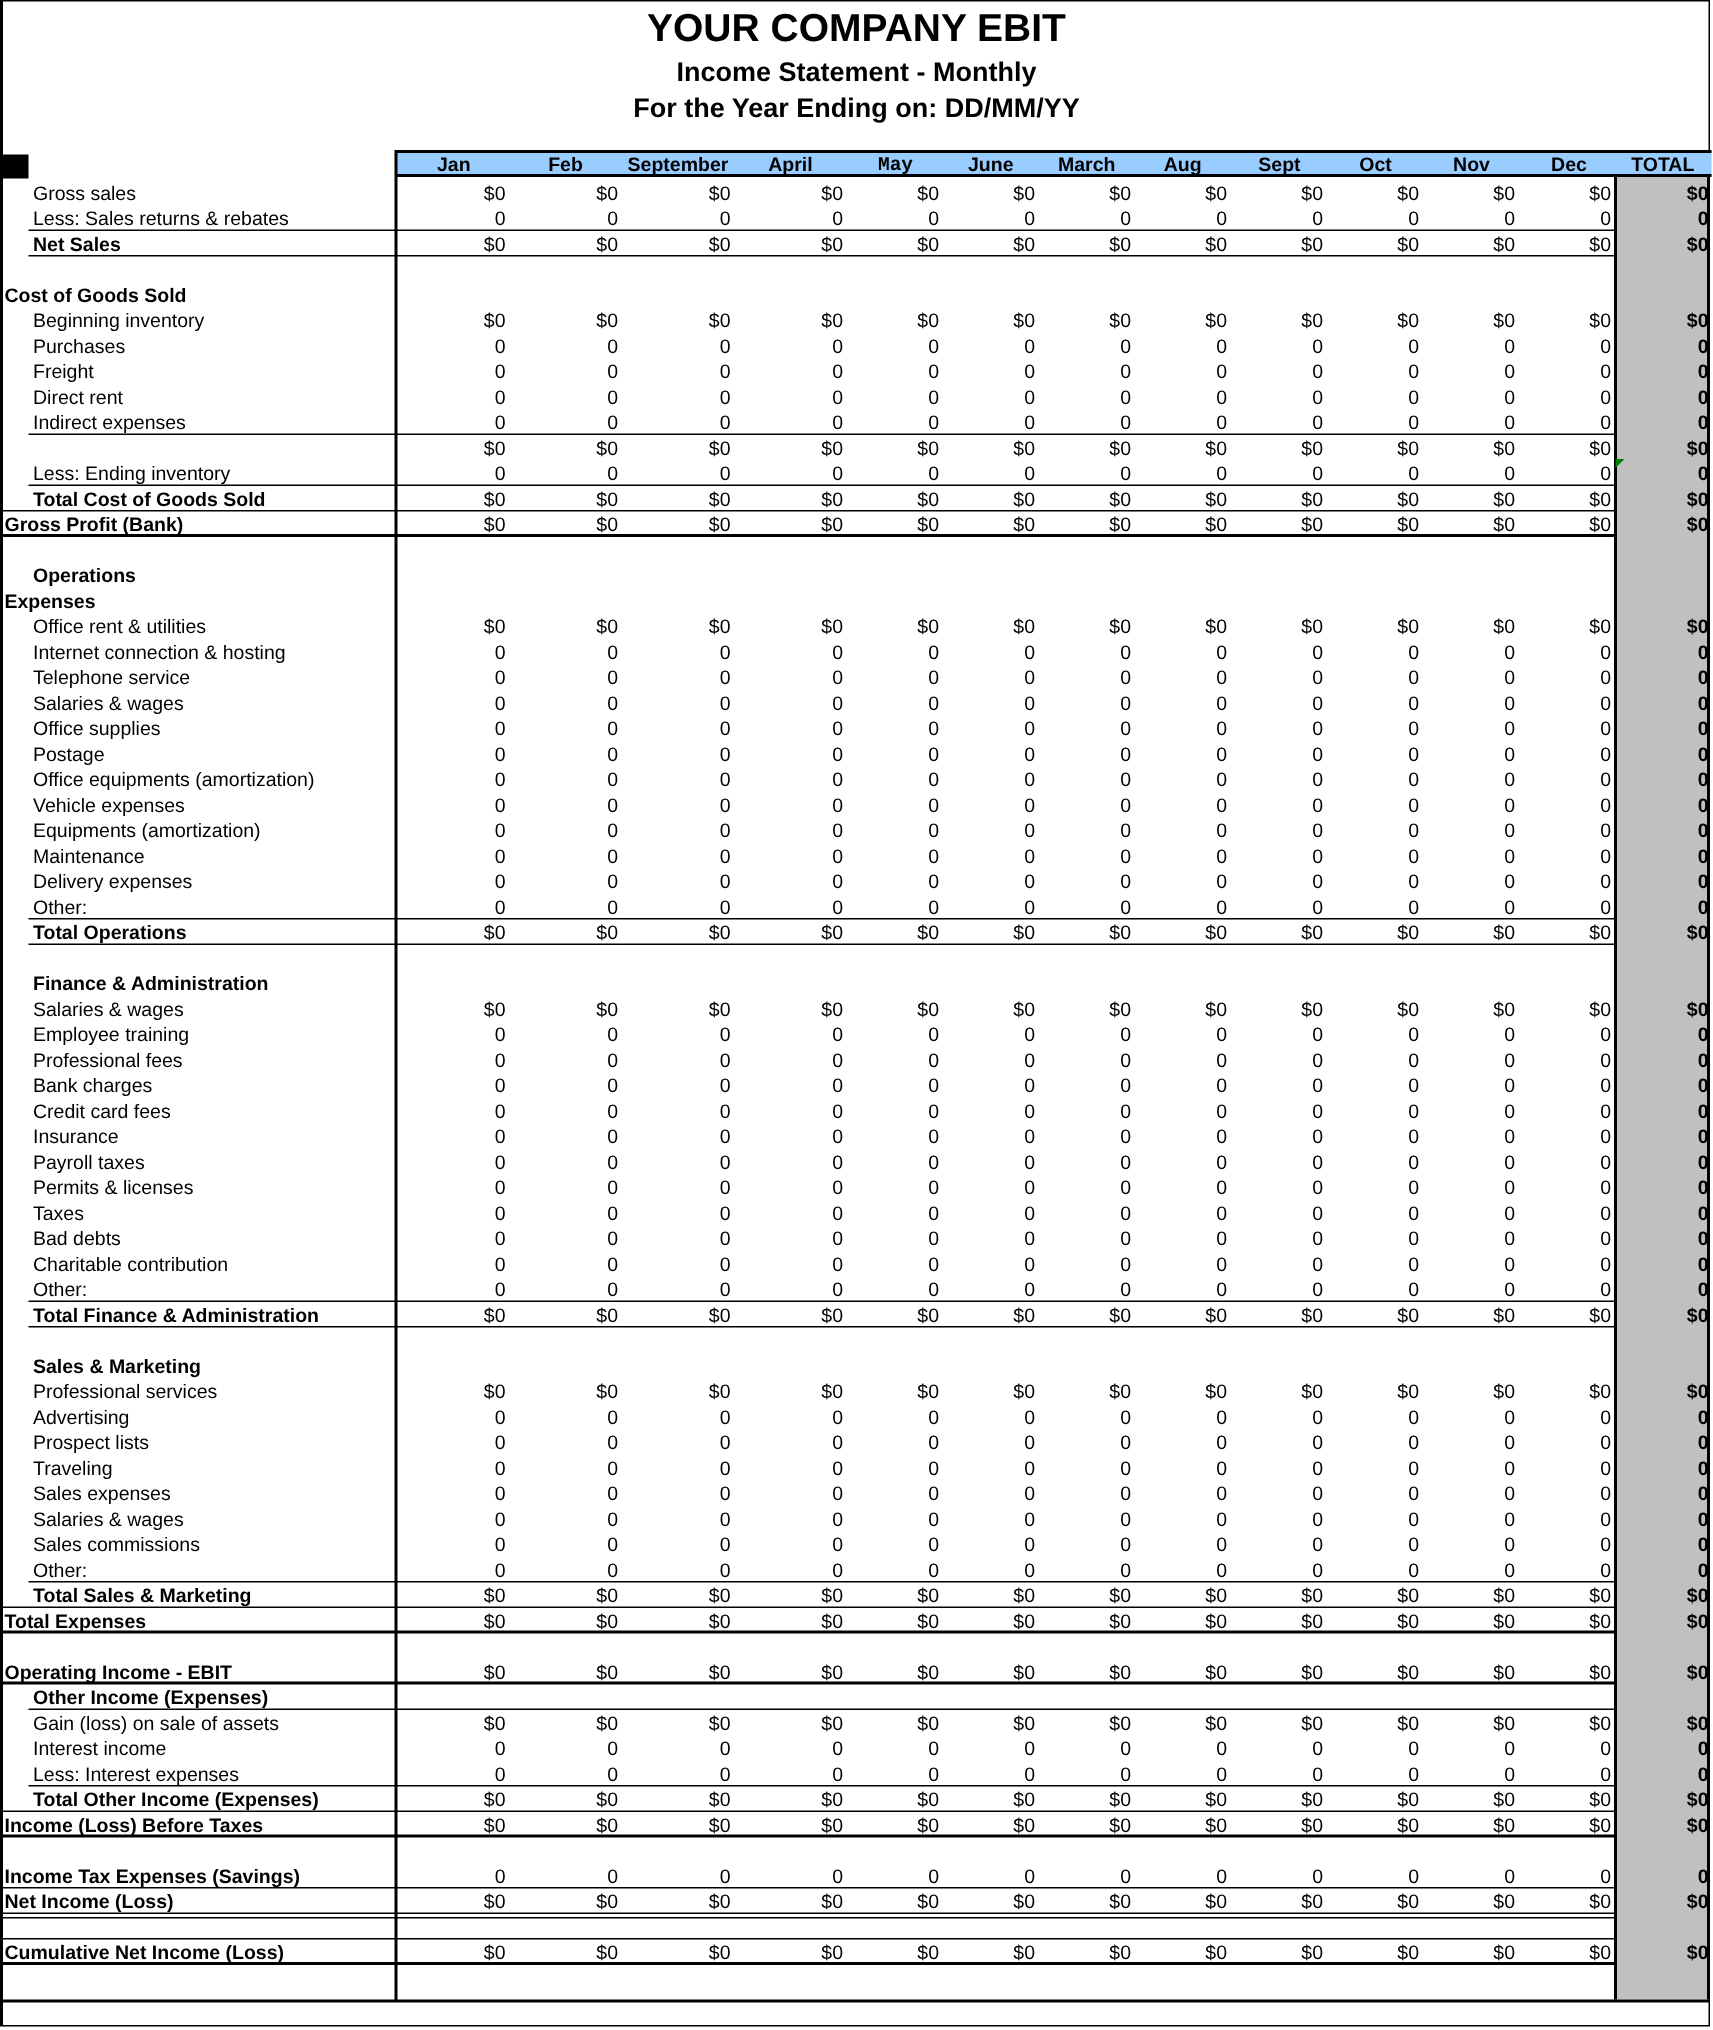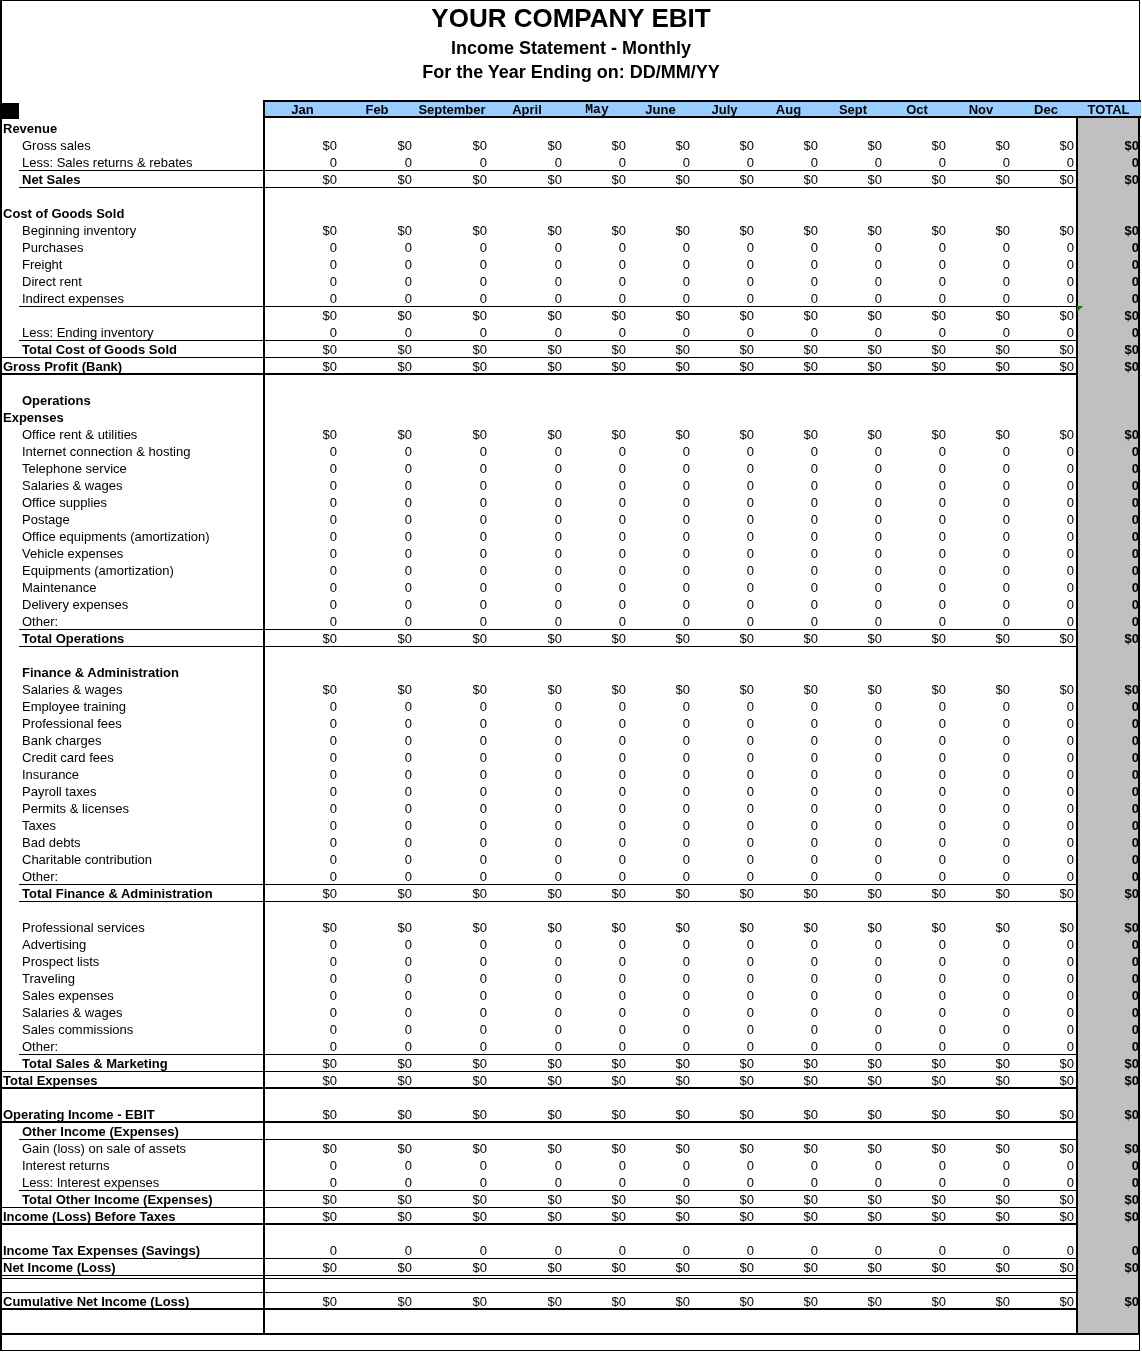--- a/index.html
+++ b/index.html
@@ -37,36 +37,33 @@
 <div class="marker"></div>
 
 <div class="totalcol"></div>
 <div class="hdr" id="hdr">
     <div class="hcell" style="left: 0px; width: 77px;">Jan</div>
     <div class="hcell" style="left: 77px; width: 72px;">Feb</div>
     <div class="hcell" style="left: 149px; width: 78px;">September</div>
     <div class="hcell" style="left: 227px; width: 72px;">April</div>
     <div class="hcell" style="left: 299px; width: 68px; font-family: Liberation Mono, monospace;">May</div>
     <div class="hcell" style="left: 367px; width: 59px;">June</div>
-    <div class="hcell" style="left: 426px; width: 69px;">July</div>
+    <div class="hcell" style="left: 426px; width: 69px;">March</div>
     <div class="hcell" style="left: 495px; width: 59px;">Aug</div>
     <div class="hcell" style="left: 554px; width: 70px;">Sept</div>
     <div class="hcell" style="left: 624px; width: 58px;">Oct</div>
     <div class="hcell" style="left: 682px; width: 70px;">Nov</div>
     <div class="hcell" style="left: 752px; width: 60px;">Dec</div>
     <div class="hcell" style="left: 812px; width: 65px;">TOTAL</div>
   </div>
 <div class="vline"></div>
 <div class="tri"></div>
 
 <div class="rows" id="rows">
     <div class="row">
-      <span class="lbl b">Revenue</span>
-    </div>
-    <div class="row">
       <span class="lbl ind">Gross sales</span>
       <span class="v" style="left: 277px;">$0</span>
       <span class="v" style="left: 352px;">$0</span>
       <span class="v" style="left: 427px;">$0</span>
       <span class="v" style="left: 502px;">$0</span>
       <span class="v" style="left: 566px;">$0</span>
       <span class="v" style="left: 630px;">$0</span>
       <span class="v" style="left: 694px;">$0</span>
       <span class="v" style="left: 758px;">$0</span>
       <span class="v" style="left: 822px;">$0</span>
@@ -685,20 +682,23 @@
       <span class="v" style="left: 694px;">$0</span>
       <span class="v" style="left: 758px;">$0</span>
       <span class="v" style="left: 822px;">$0</span>
       <span class="v" style="left: 886px;">$0</span>
       <span class="v" style="left: 950px;">$0</span>
       <span class="v" style="left: 1014px;">$0</span>
       <span class="v tot" style="left: 1079px;">$0</span>
       <div class="ul" style="left: 19px; width: 1057px;"></div>
     </div>
     <div class="row"></div>
+    <div class="row">
+      <span class="lbl ind b">Sales &amp; Marketing</span>
+    </div>
     <div class="row">
       <span class="lbl ind">Professional services</span>
       <span class="v" style="left: 277px;">$0</span>
       <span class="v" style="left: 352px;">$0</span>
       <span class="v" style="left: 427px;">$0</span>
       <span class="v" style="left: 502px;">$0</span>
       <span class="v" style="left: 566px;">$0</span>
       <span class="v" style="left: 630px;">$0</span>
       <span class="v" style="left: 694px;">$0</span>
       <span class="v" style="left: 758px;">$0</span>
@@ -887,21 +887,21 @@
       <span class="v" style="left: 630px;">$0</span>
       <span class="v" style="left: 694px;">$0</span>
       <span class="v" style="left: 758px;">$0</span>
       <span class="v" style="left: 822px;">$0</span>
       <span class="v" style="left: 886px;">$0</span>
       <span class="v" style="left: 950px;">$0</span>
       <span class="v" style="left: 1014px;">$0</span>
       <span class="v tot" style="left: 1079px;">$0</span>
     </div>
     <div class="row">
-      <span class="lbl ind">Interest returns</span>
+      <span class="lbl ind">Interest income</span>
       <span class="v" style="left: 277px;">0</span>
       <span class="v" style="left: 352px;">0</span>
       <span class="v" style="left: 427px;">0</span>
       <span class="v" style="left: 502px;">0</span>
       <span class="v" style="left: 566px;">0</span>
       <span class="v" style="left: 630px;">0</span>
       <span class="v" style="left: 694px;">0</span>
       <span class="v" style="left: 758px;">0</span>
       <span class="v" style="left: 822px;">0</span>
       <span class="v" style="left: 886px;">0</span>

